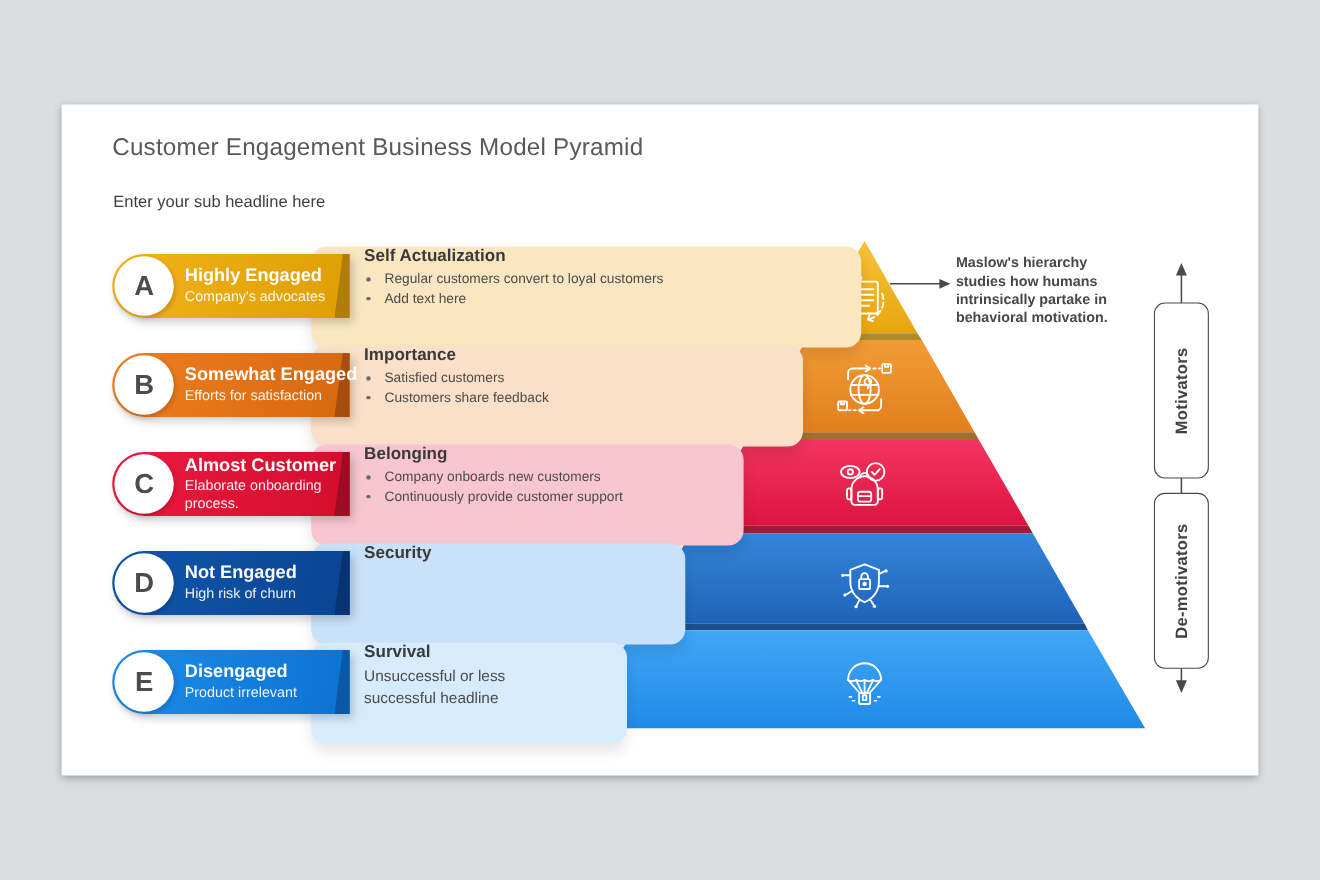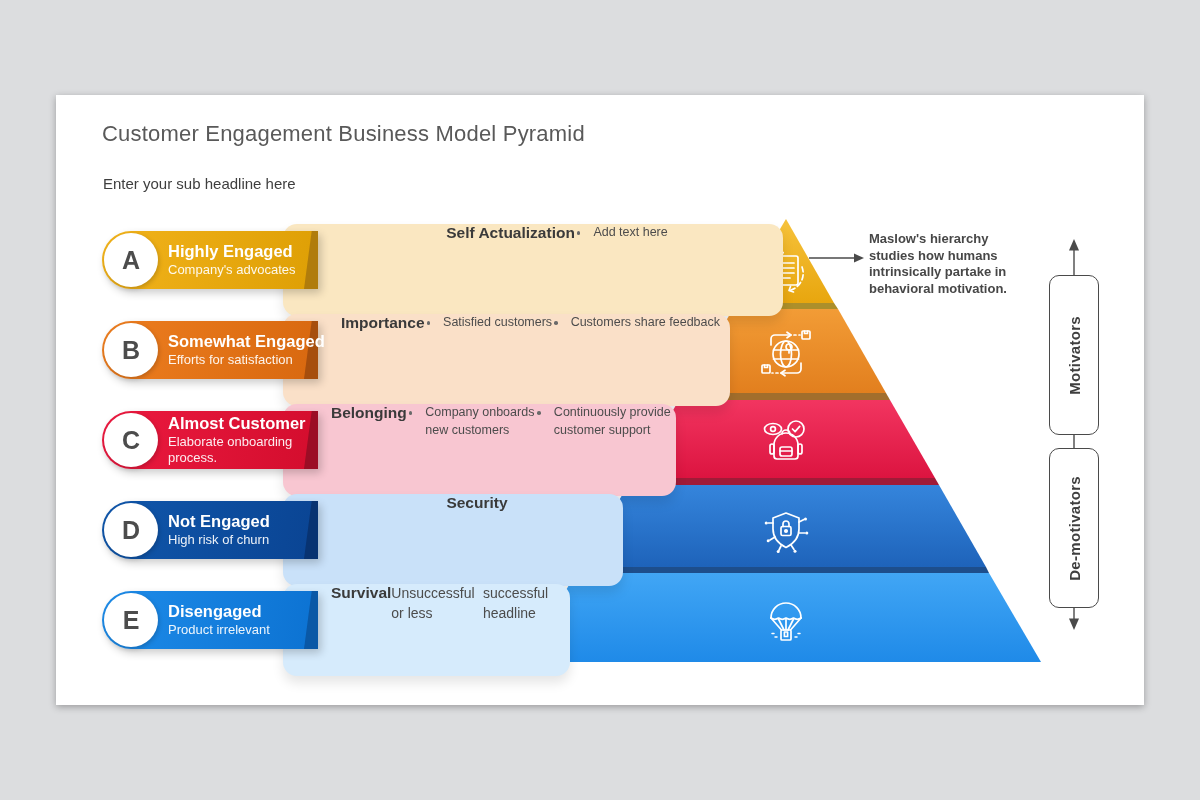--- a/index.html
+++ b/index.html
@@ -3,21 +3,21 @@
 <meta charset="utf-8">
 <style>
   html,body{margin:0;padding:0;}
   .stage{position:relative;width:1200px;height:800px;background:#dcdddf;font-family:"Liberation Sans",sans-serif;overflow:hidden;}
   .card{position:absolute;left:56px;top:95px;width:1088px;height:610px;background:#fff;box-shadow:0 2px 7px rgba(0,0,0,.30);z-index:1;}
   .title{position:absolute;left:102px;top:121px;font-size:22px;color:#595959;letter-spacing:.2px;z-index:4;}
   .subtitle{position:absolute;left:103px;top:175px;font-size:15px;color:#3e3e3e;z-index:4;}
 
   .row{position:absolute;left:102px;height:72px;z-index:3;}
   .band{position:absolute;left:181px;top:0;height:92px;border-radius:14px;background:var(--band);
-        box-shadow:0 7px 12px rgba(0,0,0,.10);display:flex;flex-direction:row;justify-content:center;
+        box-shadow:0 7px 12px rgba(0,0,0,.10);display:flex;flex-direction:column;
         padding-left:48px;box-sizing:border-box;}
   .band-heading{font-size:15.5px;font-weight:bold;color:#3a3a3a;margin-bottom:3px;}
   .bullet{display:flex;font-size:12.5px;color:#4c4c4c;line-height:1.4;}
   .dot{width:3.5px;height:3.5px;border-radius:50%;background:#6a6a6a;margin:7px 13px 0 2px;flex:none;}
   .plainline{font-size:14px;color:#4c4c4c;line-height:1.4;}
 
   .pill{position:absolute;left:0;top:7px;width:216px;height:58px;border-radius:29px 0 0 29px;
         background:linear-gradient(100deg,var(--p1),var(--p2));box-shadow:3px 4px 9px rgba(0,0,0,.20);}
   .fold{position:absolute;right:0;top:0;width:14px;height:100%;background:var(--fold);
         clip-path:polygon(55% 0,100% 0,100% 100%,0 100%);}
@@ -148,20 +148,24 @@
       <rect x="-1.6" y="12" width="3.2" height="4.5"></rect>
       <path d="M-9,17 h-2 M-12,13.5 h-2 M9,17 h2 M12,13.5 h2" stroke-width="1.5"></path>
     </g>
   </svg>
 
   <div class="row" style="top: 224px; --p1: #F2B31B; --p2: #DE9F05; --fold: #B07C0C; --band: #FAE7C1;">
     <div class="band" style="width:500px">
       <div class="band-heading">Self Actualization</div>
       <div class="bullet">
           <span class="dot"></span>
+          <span>Regular customers convert to loyal customers</span>
+        </div>
+      <div class="bullet">
+          <span class="dot"></span>
           <span>Add text here</span>
         </div>
     </div>
     <div class="pill">
       <div class="fold"></div>
       <div class="pill-text">
         <div class="pill-title">Highly Engaged</div>
         <div class="pill-sub">Company's advocates</div>
       </div>
       <div class="badge">

